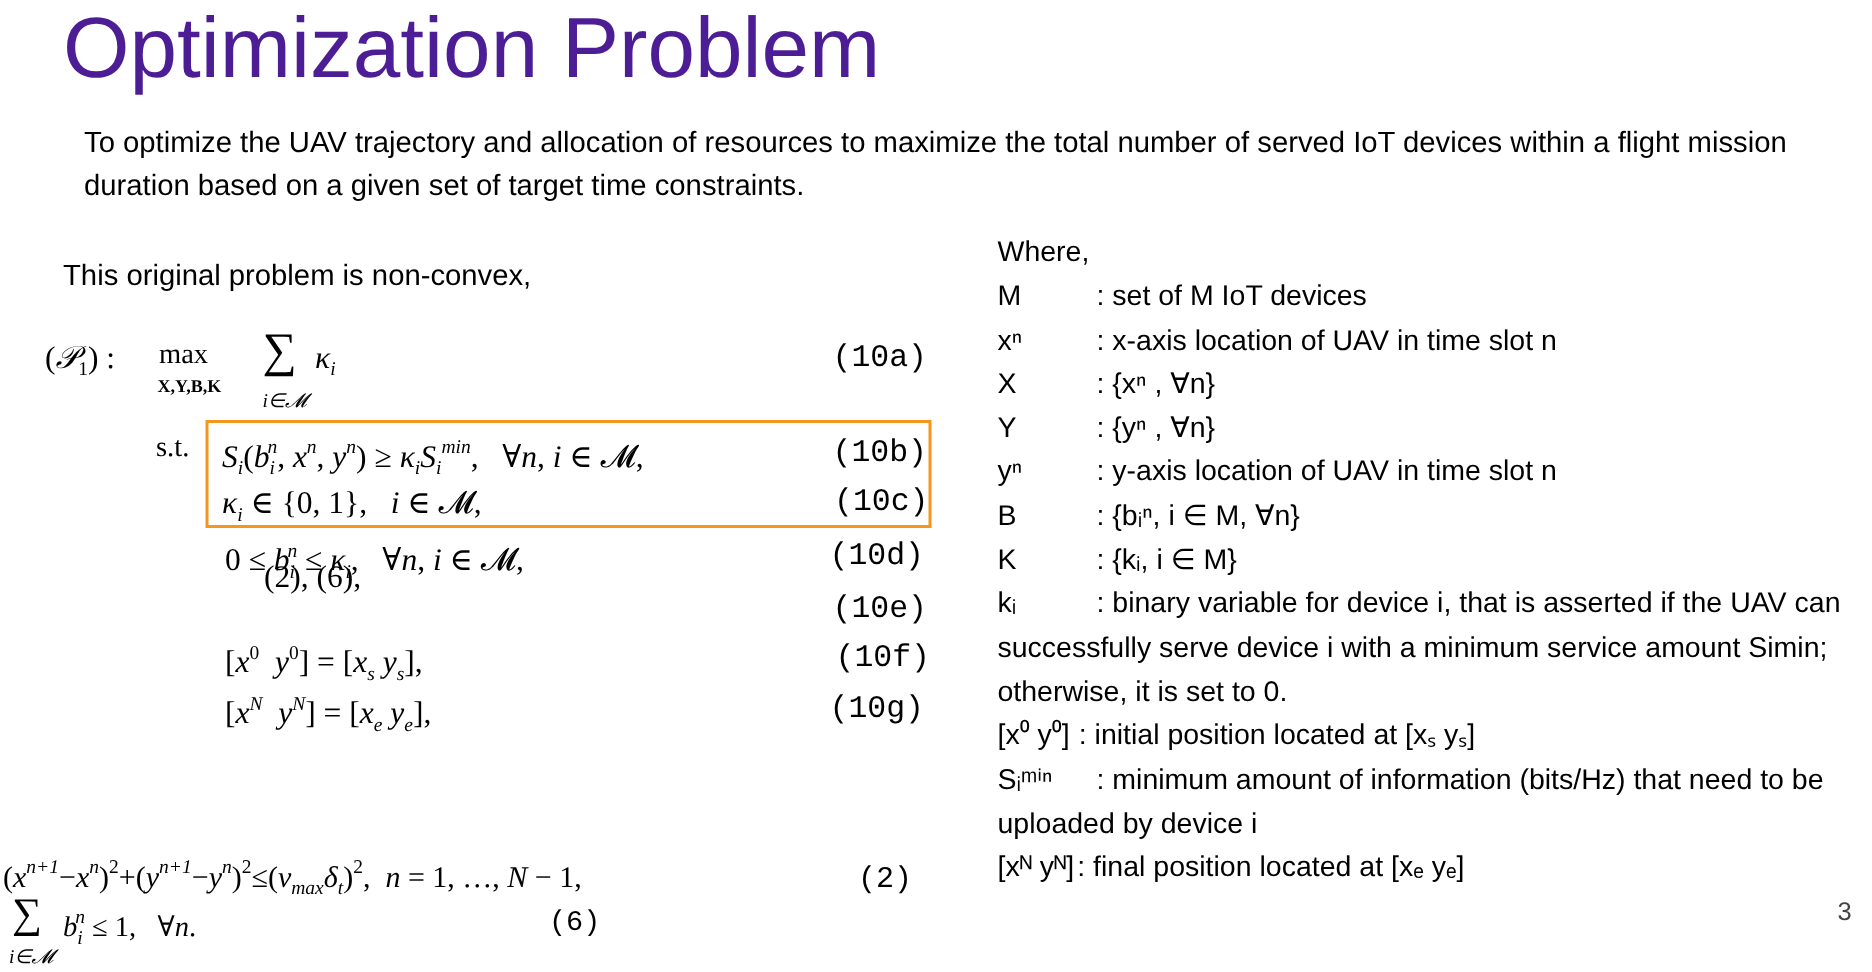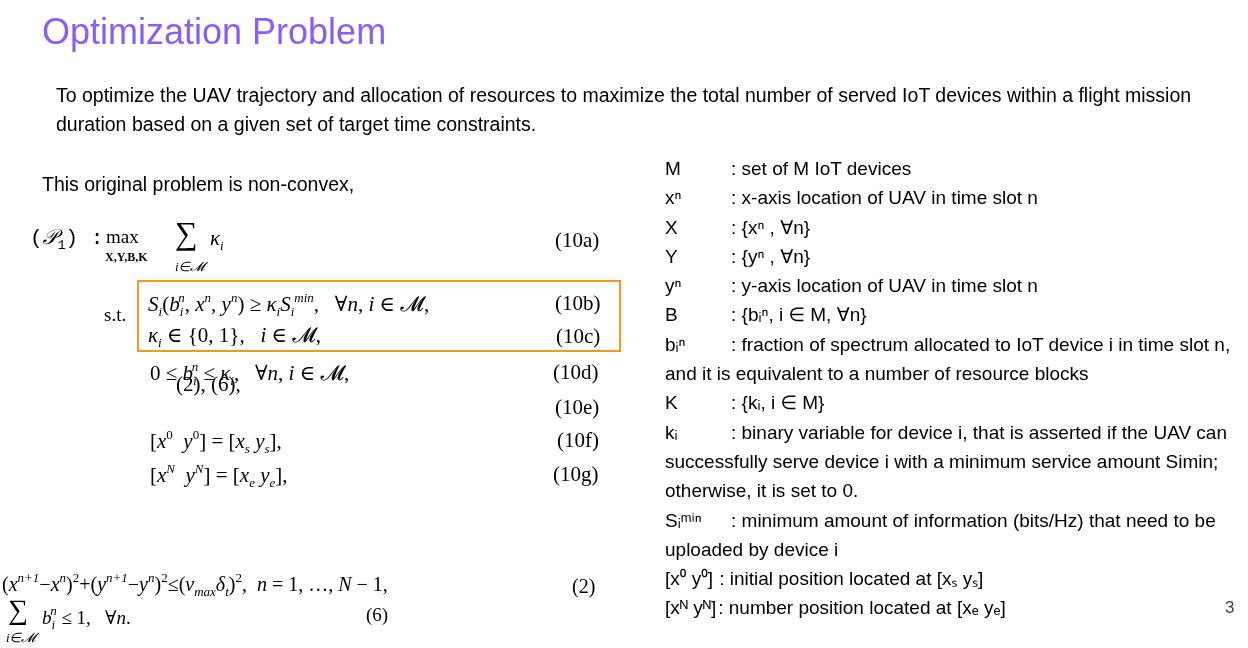--- a/index.html
+++ b/index.html
@@ -3,35 +3,35 @@
 <meta charset="utf-8">
 <style>
   html, body { margin: 0; padding: 0; }
   body {
     width: 1248px; height: 648px; position: relative; overflow: hidden;
     background: #ffffff; color: #000;
     font-family: "Liberation Sans", sans-serif;
   }
   .title {
     position: absolute; left: 42px; top: 6px;
-    font-size: 36px; line-height: 52px; color: #8b5cf6;
+    font-size: 57px; line-height: 52px; color: #4c1d95;
   }
   .intro {
     position: absolute; left: 56px; top: 81px; width: 1190px;
     font-size: 19.5px; line-height: 29px;
   }
   .nonconvex {
     position: absolute; left: 42px; top: 171px;
     font-size: 19.5px; line-height: 26px;
   }
   
   .m { font-family: "Liberation Serif", "DejaVu Serif", serif; font-size: 21px; }
   .mi { font-style: italic; }
   .row { position: absolute; white-space: nowrap; }
-  .eqno { position: absolute; font-family: Liberation Serif, serif; font-size: 21px; }
+  .eqno { position: absolute; font-family: Liberation Mono, monospace; font-size: 21px; }
   .sub { font-size: 13px; vertical-align: -5px; }
   .sup { font-size: 13px; vertical-align: 9px; }
   .sumbig { font-size: 32px; line-height: 30px; }
   .under { position: absolute; font-family: "Liberation Serif", serif; font-size: 13px; }
   .hl-box {
     position: absolute; left: 137px; top: 280px; width: 484px; height: 72px;
     border: 2.5px solid #f5961e; box-sizing: border-box;
   }
   
   .defs {
@@ -46,29 +46,29 @@
   }
 </style>
 </head>
 <body>
 
 <div class="title">Optimization Problem</div>
 <div class="intro">To optimize the UAV trajectory and allocation of resources to maximize the total number of served IoT devices within a flight mission duration based on a given set of target time constraints.</div>
 <div class="nonconvex">This original problem is non-convex,</div>
 
 <div>
-  <div class="row m" style="left:30px; top:226px;font-family:Liberation Mono, monospace;">(<span class="mi">𝒫</span><span class="sub">1</span>) :</div>
+  <div class="row m" style="left:30px; top:226px;">(<span class="mi">𝒫</span><span class="sub">1</span>) :</div>
   <div class="row m" style="left:106px; top:226px; font-size:19px;">max</div>
   <div class="under" style="left:105px; top:250px; font-weight:bold; font-size:12px;">X,Y,B,K</div>
   <div class="row m sumbig" style="left:175px; top:218px;">∑</div>
   <div class="under mi" style="left:175px; top:259px;">i∈𝓜</div>
   <div class="row m" style="left:210px; top:226px;"><span class="mi">κ</span><span class="sub mi">i</span></div>
   <div class="eqno" style="left:555px; top:228px;">(10a)</div>
 
-  <div class="row m" style="left:104px; top:304px; font-size:19px;text-align:center;">s.t.</div>
+  <div class="row m" style="left:104px; top:288px; font-size:19px;text-align:center;">s.t.</div>
 
   <div class="hl-box"></div>
 
   <div class="row m" style="left:148px; top:290px;"><span class="mi">S</span><span class="sub mi">i</span>(<span class="mi">b</span><span class="sub mi">i</span><span class="sup mi" style="margin-left:-5px">n</span>, <span class="mi">x</span><span class="sup mi">n</span>, <span class="mi">y</span><span class="sup mi">n</span>) ≥ <span class="mi">κ</span><span class="sub mi">i</span><span class="mi">S</span><span class="sub mi">i</span><span class="sup mi">min</span>, &nbsp;&nbsp;∀<span class="mi">n</span>, <span class="mi">i</span> ∈ 𝓜,</div>
   <div class="eqno" style="left:555px; top:291px;">(10b)</div>
 
   <div class="row m" style="left:148px; top:323px;text-align:right;"><span class="mi">κ</span><span class="sub mi">i</span> ∈ {0, 1}, &nbsp;&nbsp;<span class="mi">i</span> ∈ 𝓜,</div>
   <div class="eqno" style="left:556px; top:324px;">(10c)</div>
 
   <div class="row m" style="left:150px; top:359px;">0 ≤ <span class="mi">b</span><span class="sub mi">i</span><span class="sup mi" style="margin-left:-5px">n</span> ≤ <span class="mi">κ</span><span class="sub mi">i</span>, &nbsp;&nbsp;∀<span class="mi">n</span>, <span class="mi">i</span> ∈ 𝓜,</div>
@@ -86,31 +86,31 @@
   <div class="row m" style="left:2px; top:570px; font-size:20px;">(<span class="mi">x</span><span class="sup mi">n+1</span>−<span class="mi">x</span><span class="sup mi">n</span>)<span class="sup">2</span>+(<span class="mi">y</span><span class="sup mi">n+1</span>−<span class="mi">y</span><span class="sup mi">n</span>)<span class="sup">2</span>≤(<span class="mi">v</span><span class="sub mi">max</span><span class="mi">δ</span><span class="sub mi">t</span>)<span class="sup">2</span>, &nbsp;<span class="mi">n</span> = 1, …, <span class="mi">N</span> − 1,</div>
   <div class="eqno" style="left:572px; top:575px; font-size:20px;">(2)</div>
 
   <div class="row m sumbig" style="left:8px; top:595px; font-size:28px;">∑</div>
   <div class="row m" style="left:42px; top:603px; font-size:19px;"><span class="mi">b</span><span class="sub mi">i</span><span class="sup mi" style="margin-left:-5px">n</span> ≤ 1, &nbsp;&nbsp;∀<span class="mi">n</span>.</div>
   <div class="under mi" style="left:6px; top:630px;">i∈𝓜</div>
   <div class="eqno" style="left:366px; top:604px; font-size:19px;">(6)</div>
 </div>
 
 <div class="defs">
+  <div class="def-line">Where,</div>
 
   <div class="def-line"><span class="sym">M</span><span>: set of M IoT devices</span></div>
   <div class="def-line"><span class="sym">xⁿ</span><span>: x-axis location of UAV in time slot n</span></div>
   <div class="def-line"><span class="sym">X</span><span>: {xⁿ , ∀n}</span></div>
   <div class="def-line"><span class="sym">Y</span><span>: {yⁿ , ∀n}</span></div>
   <div class="def-line"><span class="sym">yⁿ</span><span>: y-axis location of UAV in time slot n</span></div>
   <div class="def-line"><span class="sym">B</span><span>: {bᵢⁿ, i ∈ M, ∀n}</span></div>
-  <div class="def-line wrap"><span class="sym">bᵢⁿ</span><span>: fraction of spectrum allocated to IoT device i in time slot n, and it is equivalent to a number of resource blocks</span></div>
   <div class="def-line"><span class="sym">K</span><span>: {kᵢ, i ∈ M}</span></div>
   <div class="def-line wrap"><span class="sym">kᵢ</span><span>: binary variable for device i, that is asserted if  the UAV can successfully serve device i with a minimum service amount Simin; otherwise, it is set to 0.</span></div>
+  <div class="def-line"><span class="sym" style="width:auto; margin-right:6px">[x⁰ y⁰]</span><span>: initial position located at [xₛ yₛ]</span></div>
   <div class="def-line wrap"><span class="sym">Sᵢᵐⁱⁿ</span><span>: minimum amount of information (bits/Hz) that need to be uploaded by device i</span></div>
-  <div class="def-line"><span class="sym" style="width:auto; margin-right:6px">[x⁰ y⁰]</span><span>: initial position located at [xₛ yₛ]</span></div>
-  <div class="def-line"><span class="sym" style="width:auto; margin-right:2px">[xᴺ yᴺ]</span><span>: number position located at [xₑ yₑ]</span></div>
+  <div class="def-line"><span class="sym" style="width:auto; margin-right:2px">[xᴺ yᴺ]</span><span>: final position located at [xₑ yₑ]</span></div>
 </div>
 
 <div class="page-num">3</div>
 
 <div class="eqno" style="left: 555px; top: 395px; text-align: right;">(10e)</div>
 <div class="eqno" style="left: 557px; top: 428px;">(10f)</div>
 
 </body></html>

